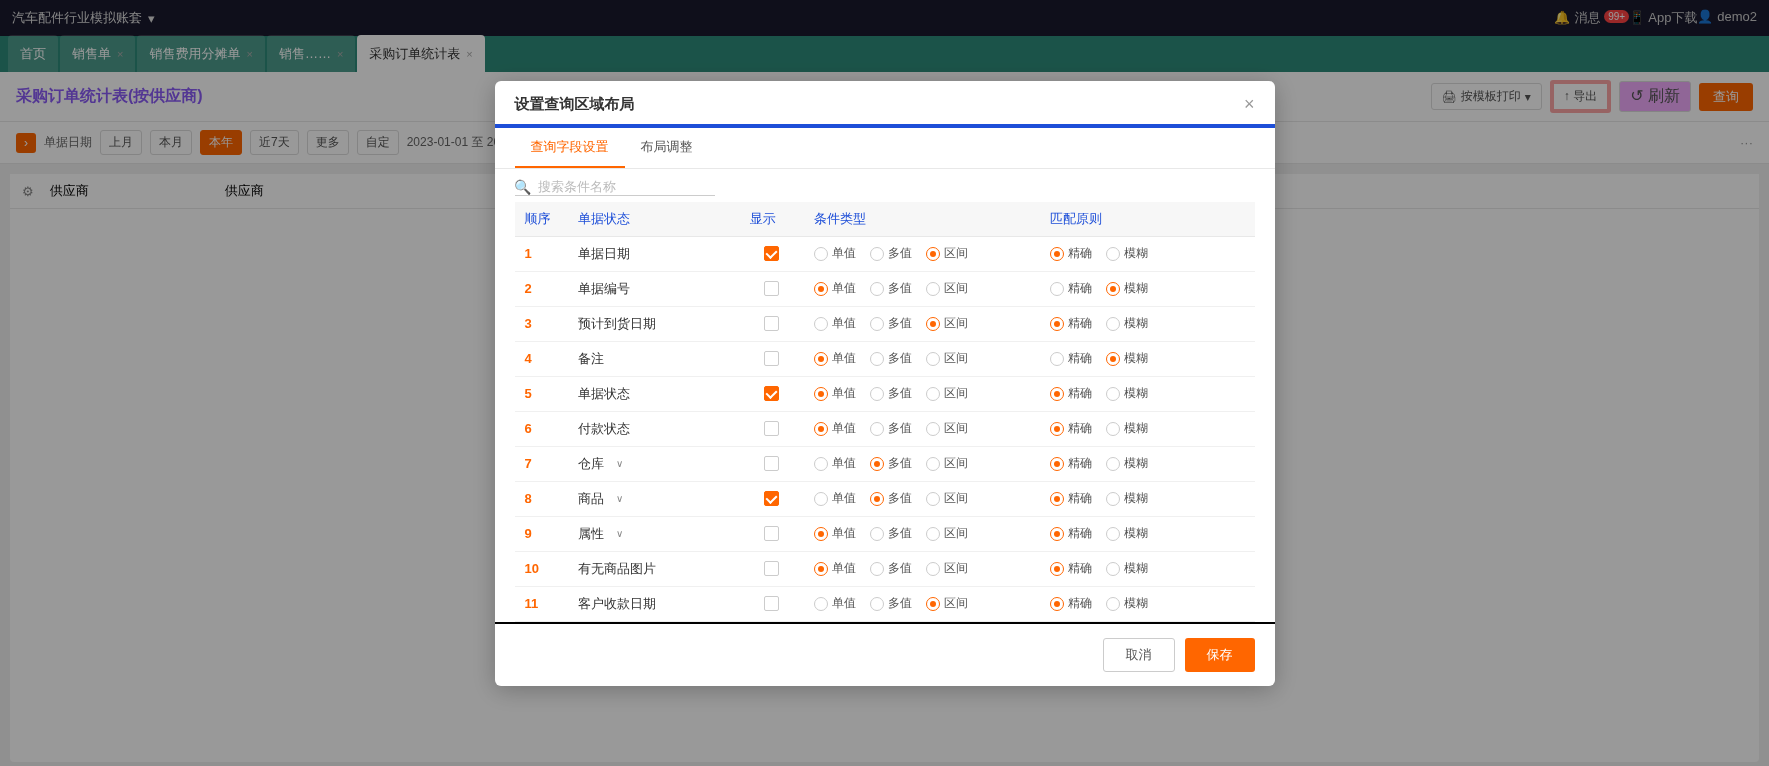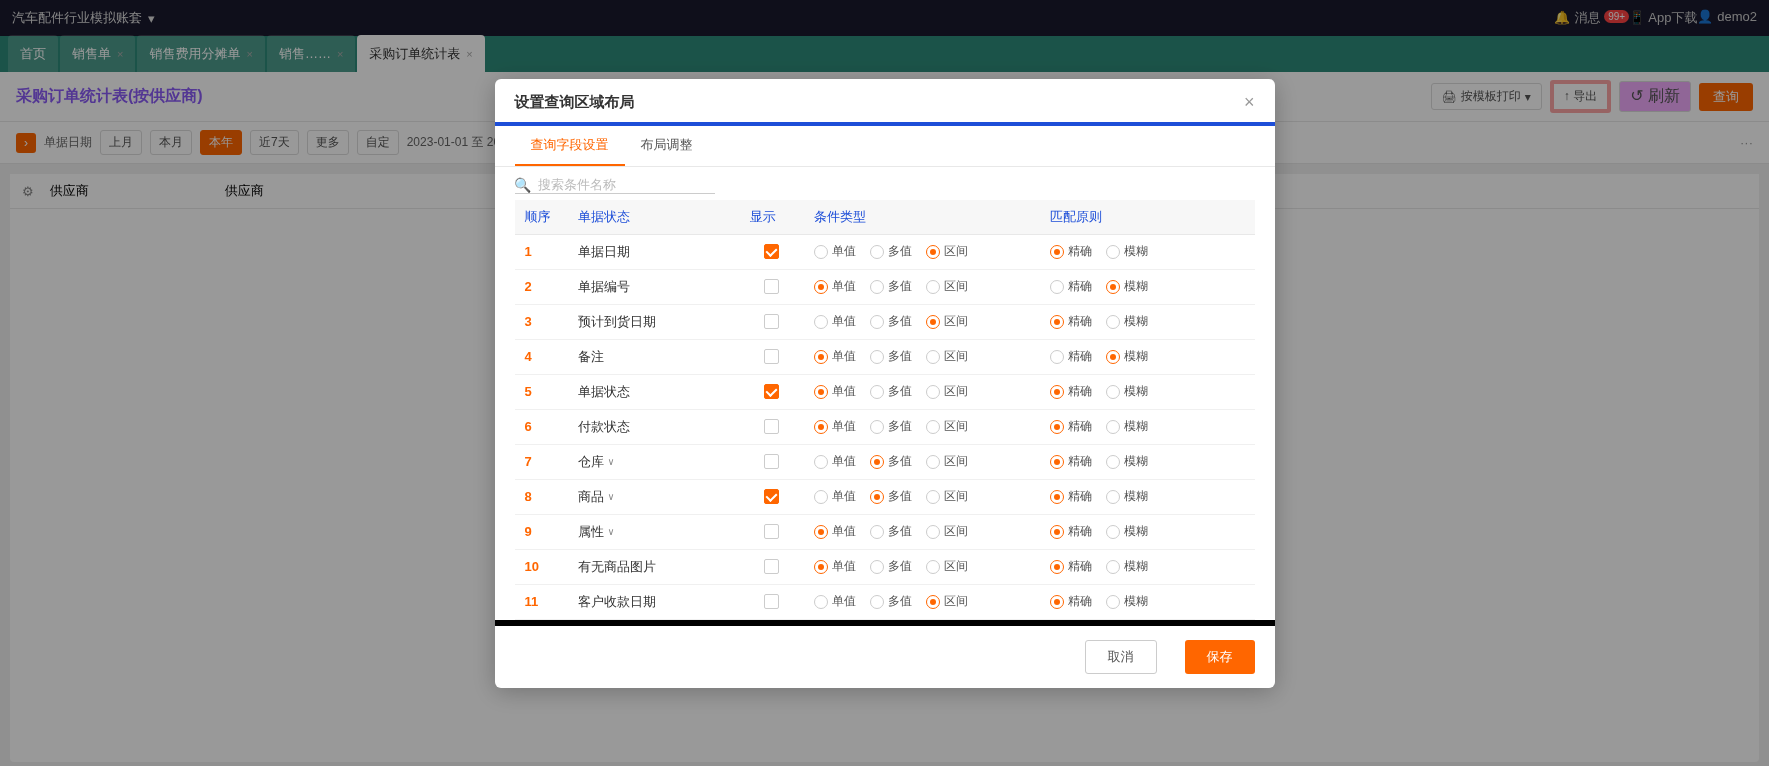--- a/index.html
+++ b/index.html
@@ -247,22 +247,22 @@
 
     
     .dialog-table-wrap::-webkit-scrollbar { width: 6px; }
     .dialog-table-wrap::-webkit-scrollbar-thumb { background: #ccc; border-radius: 3px; }
 
     
     .dialog-footer {
       padding: 14px 20px;
       display: flex;
       justify-content: flex-end;
-      gap: 28px;
-      border-top: 6px solid #000000;
+      gap: 10px;
+      border-top: 2px solid #000000;
     }
     .btn-cancel {
       padding: 7px 22px;
       border: 1px solid #ccc;
       border-radius: 3px;
       background: #fff;
       color: #555;
       cursor: pointer;
       font-size: 13px;
     }
@@ -275,21 +275,21 @@
       cursor: pointer;
       font-size: 13px;
     }
 
     .col-order { width: 50px; }
     .col-name { width: 160px; }
     .col-show { width: 60px; text-align: center; }
     .col-type { width: 220px; }
     .col-match { width: 200px; }
 
-    .name-with-arrow { display: flex; align-items: center; gap: 4px; font-family: Liberation Mono, monospace; }
+    .name-with-arrow { display: flex; align-items: center; gap: 12px; }
     .arrow-down { font-size: 10px; color: #888; }
   </style>
 </head>
 <body>
 
 <div class="top-nav">
   <div class="top-nav-left">
     <span>汽车配件行业模拟账套</span>
     <span>▾</span>
   </div>

